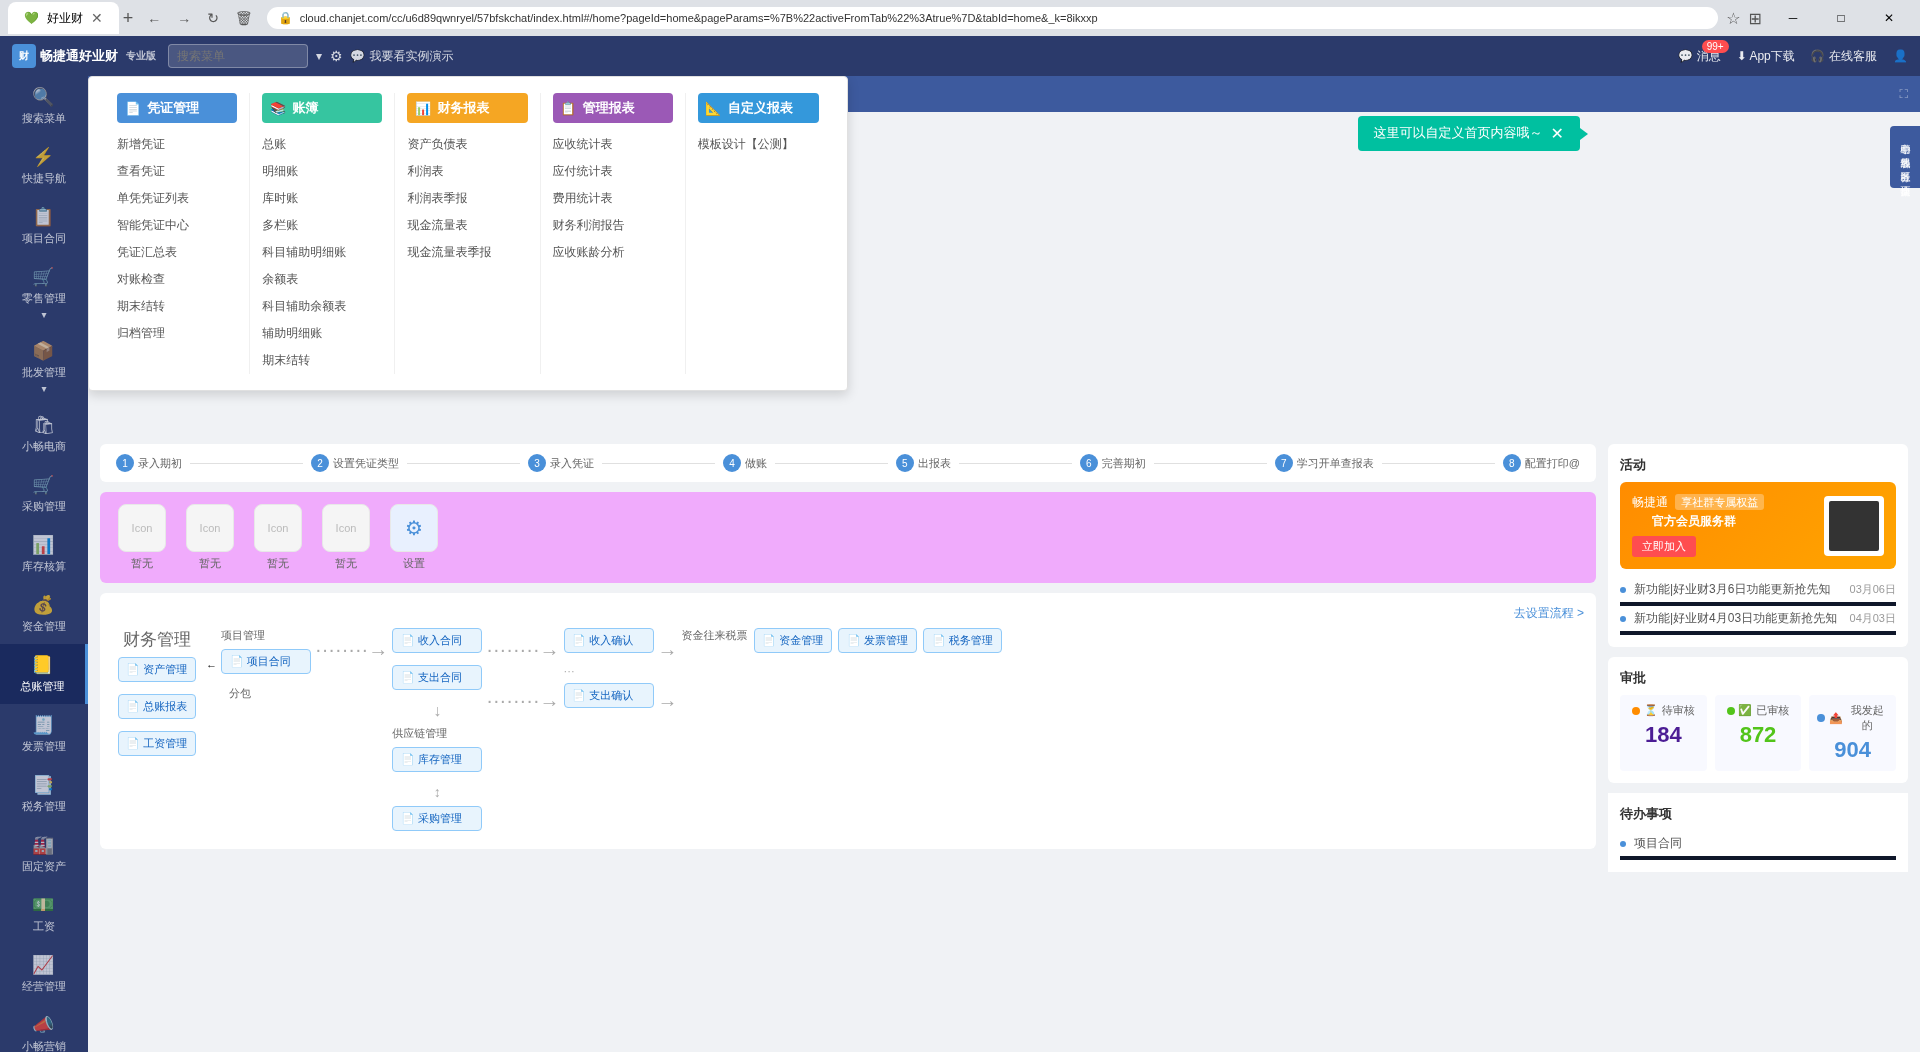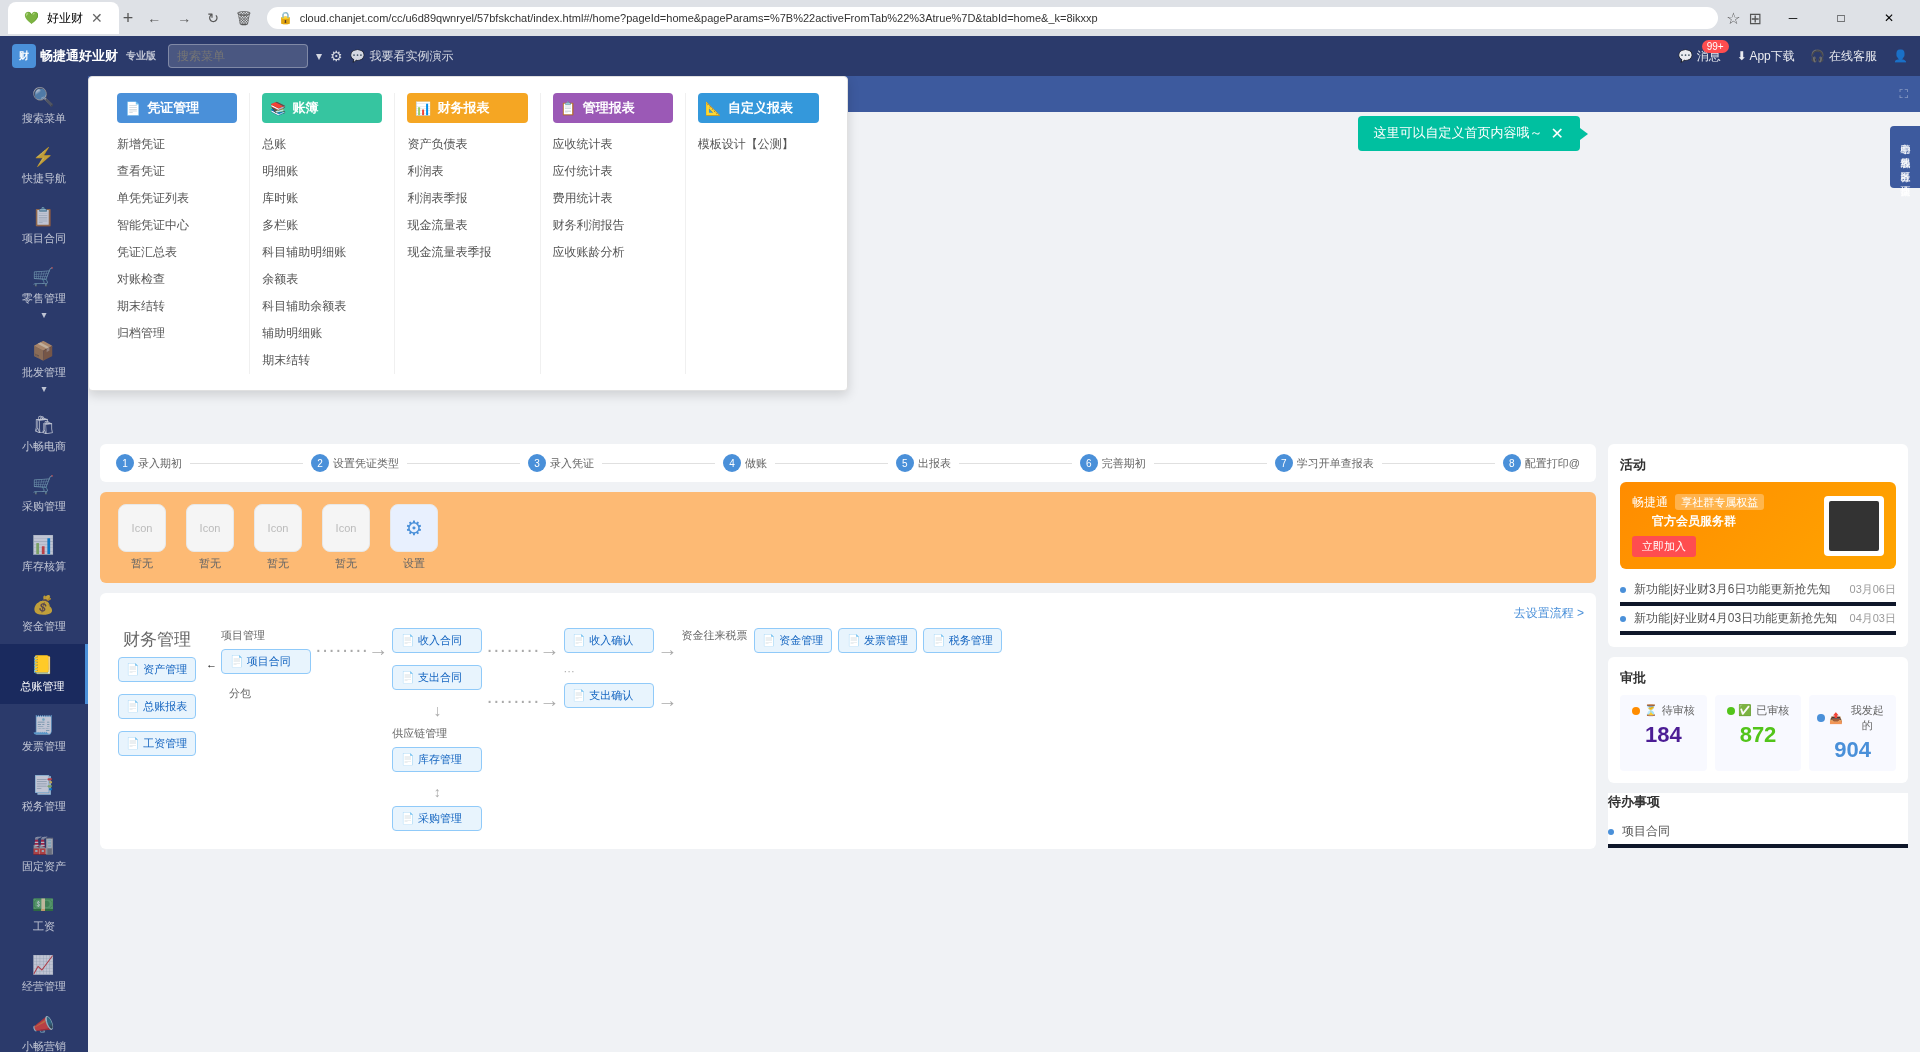--- a/index.html
+++ b/index.html
@@ -66,21 +66,21 @@
     
     .center-panel { flex: 1; display: flex; flex-direction: column; gap: 10px; }
 
     
     .step-guide { background: white; border-radius: 6px; padding: 10px 16px; display: flex; align-items: center; gap: 8px; font-size: 11px; color: #666; }
     .step-item { display: flex; align-items: center; gap: 4px; }
     .step-num { width: 18px; height: 18px; border-radius: 50%; background: #4a90d9; color: white; font-size: 10px; display: flex; align-items: center; justify-content: center; }
     .step-line { flex: 1; height: 1px; background: #e0e0e0; min-width: 40px; }
 
     
-    .quick-icons { background: #fdba74; border-radius: 6px; padding: 12px; display: flex; gap: 8px; align-items: center; }
+    .quick-icons { background: #f0abfc; border-radius: 6px; padding: 12px; display: flex; gap: 8px; align-items: center; }
     .quick-icon-item { display: flex; flex-direction: column; align-items: center; gap: 4px; cursor: pointer; min-width: 60px; }
     .icon-box { width: 48px; height: 48px; background: #f5f5f5; border-radius: 8px; display: flex; align-items: center; justify-content: center; font-size: 20px; color: #999; border: 1px solid #e8e8e8; }
     .icon-box.has-icon { background: #e8f0fe; color: #4a90d9; }
     .icon-label { font-size: 11px; color: #666; text-align: center; }
     .flow-node { background: #e8f4fd; border: 1px solid #90caf9; border-radius: 4px; padding: 4px 8px; font-size: 11px; color: #1565c0; text-align: center; margin-bottom: 6px; cursor: pointer; display: flex; align-items: center; gap: 4px; }
 
     
     .activity-card { background: white; border-radius: 6px; padding: 12px; }
     .card-title { font-size: 13px; font-weight: bold; color: #333; margin-bottom: 8px; }
     .activity-banner { border-radius: 6px; overflow: hidden; background: linear-gradient(135deg, #ff8c00, #ffa500); padding: 12px; color: white; font-size: 13px; margin-bottom: 8px; display: flex; align-items: center; gap: 8px; }
@@ -94,21 +94,21 @@
 
     
     .approval-card { background: white; border-radius: 6px; padding: 12px; }
     .approval-row { display: flex; gap: 8px; }
     .approval-item { flex: 1; text-align: center; padding: 8px; background: #f8f9ff; border-radius: 4px; }
     .approval-label { font-size: 11px; color: #666; margin-bottom: 4px; display: flex; align-items: center; justify-content: center; gap: 4px; }
     .approval-label .dot { width: 8px; height: 8px; border-radius: 50%; }
     .approval-num { font-size: 22px; font-weight: bold; color: #333; }
 
     
-    .todo-card { background: white; border-radius: 0; }
+    .todo-card { background: white; border-radius: 0; padding: 12px; }
 
     
     .right-quick-nav { position: absolute; right: 0; top: 50px; background: #3d5a9e; width: 30px; display: flex; flex-direction: column; align-items: center; gap: 2px; padding: 4px 0; border-radius: 4px 0 0 4px; }
     .quick-nav-item { color: rgba(255,255,255,0.8); font-size: 10px; text-align: center; padding: 6px 2px; cursor: pointer; writing-mode: vertical-rl; text-orientation: mixed; }
 
     
     .customize-banner { position: absolute; top: 40px; right: 340px; background: #00c0a0; color: white; padding: 8px 16px; border-radius: 4px; font-size: 13px; display: flex; gap: 8px; z-index: 50; }
     .customize-banner .close-btn { cursor: pointer; font-size: 16px; }
     .banner-arrow { position: absolute; right: -8px; top: 50%; transform: translateY(-50%); width: 0; height: 0; border-left: 8px solid #00c0a0; border-top: 6px solid transparent; border-bottom: 6px solid transparent; }
 

